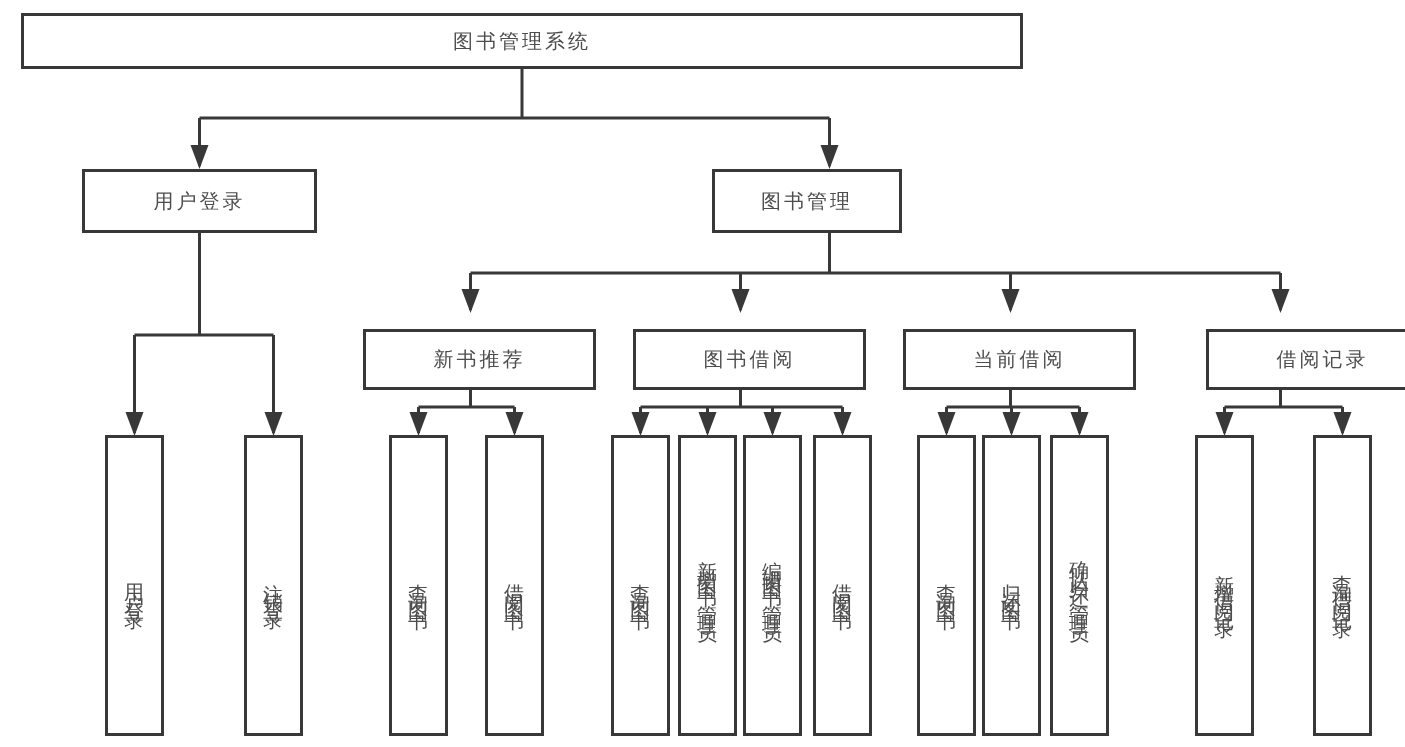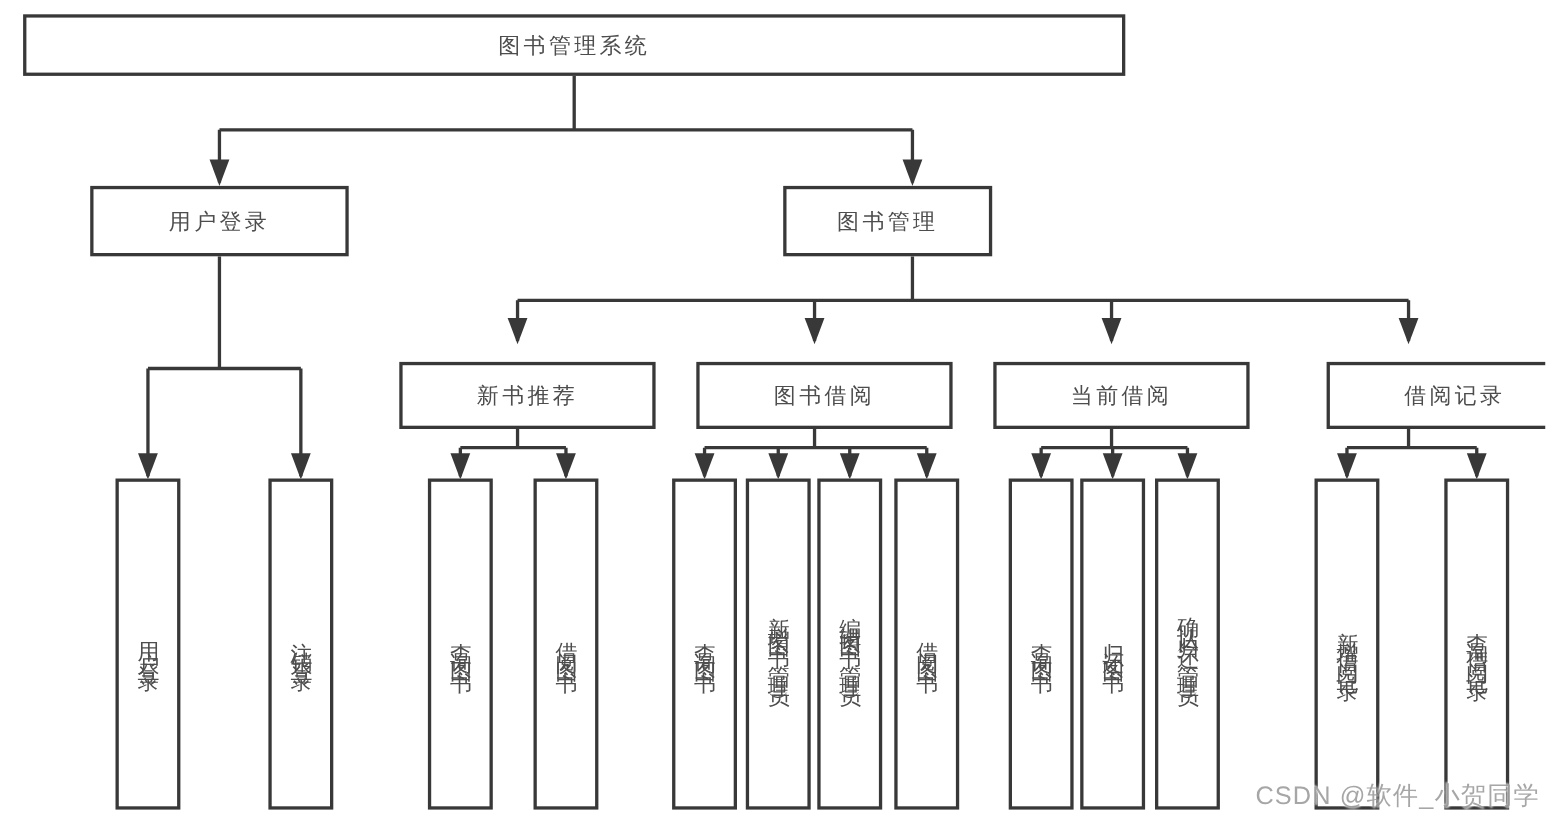--- a/index.html
+++ b/index.html
@@ -140,14 +140,13 @@
     <span class="vtext">确认归还（管理员）</span>
   </div>
 
   <div class="node vbox v11">
     <span class="vtext">新增借阅记录</span>
   </div>
   <div class="node vbox v12">
     <span class="vtext">查询借阅记录</span>
   </div>
 
-  <div class="watermark">CSDN @软件_小贺同学</div>
 </div>
 
 </body></html>

